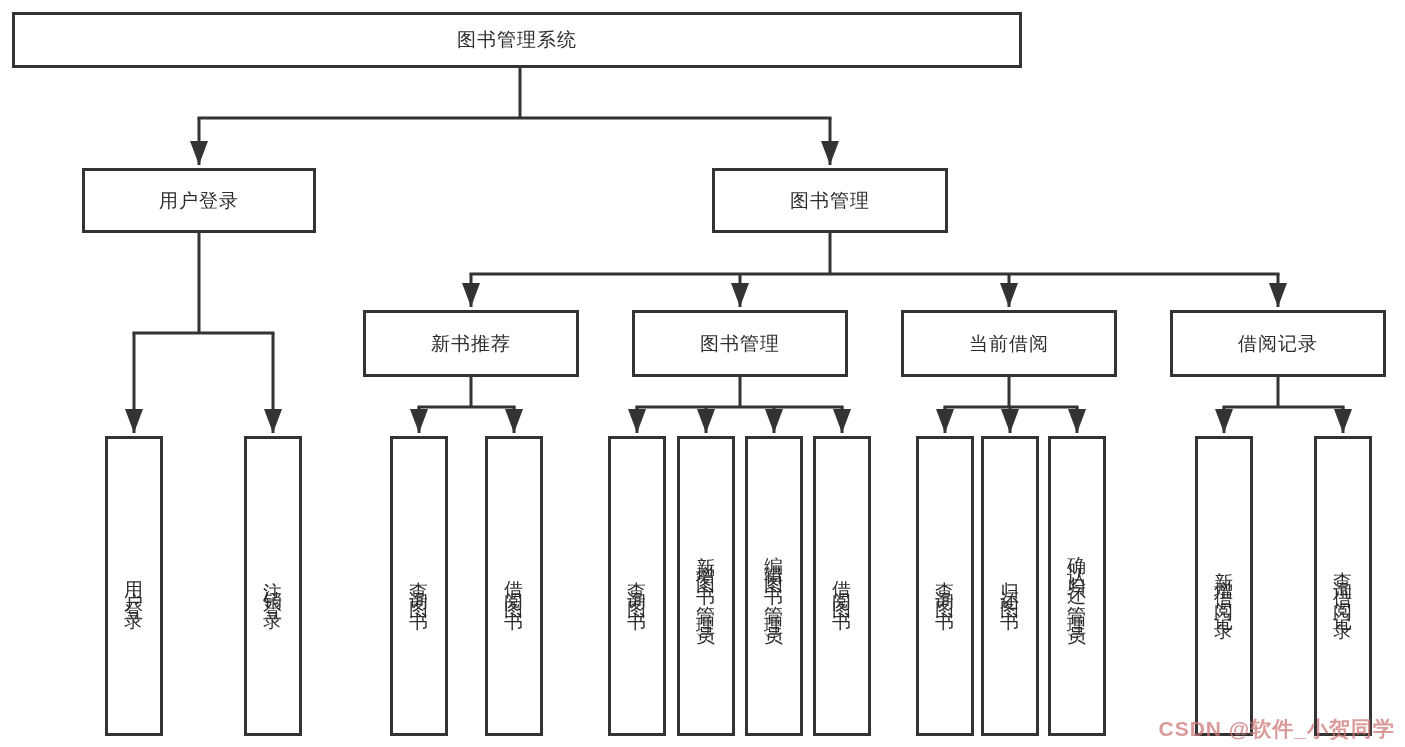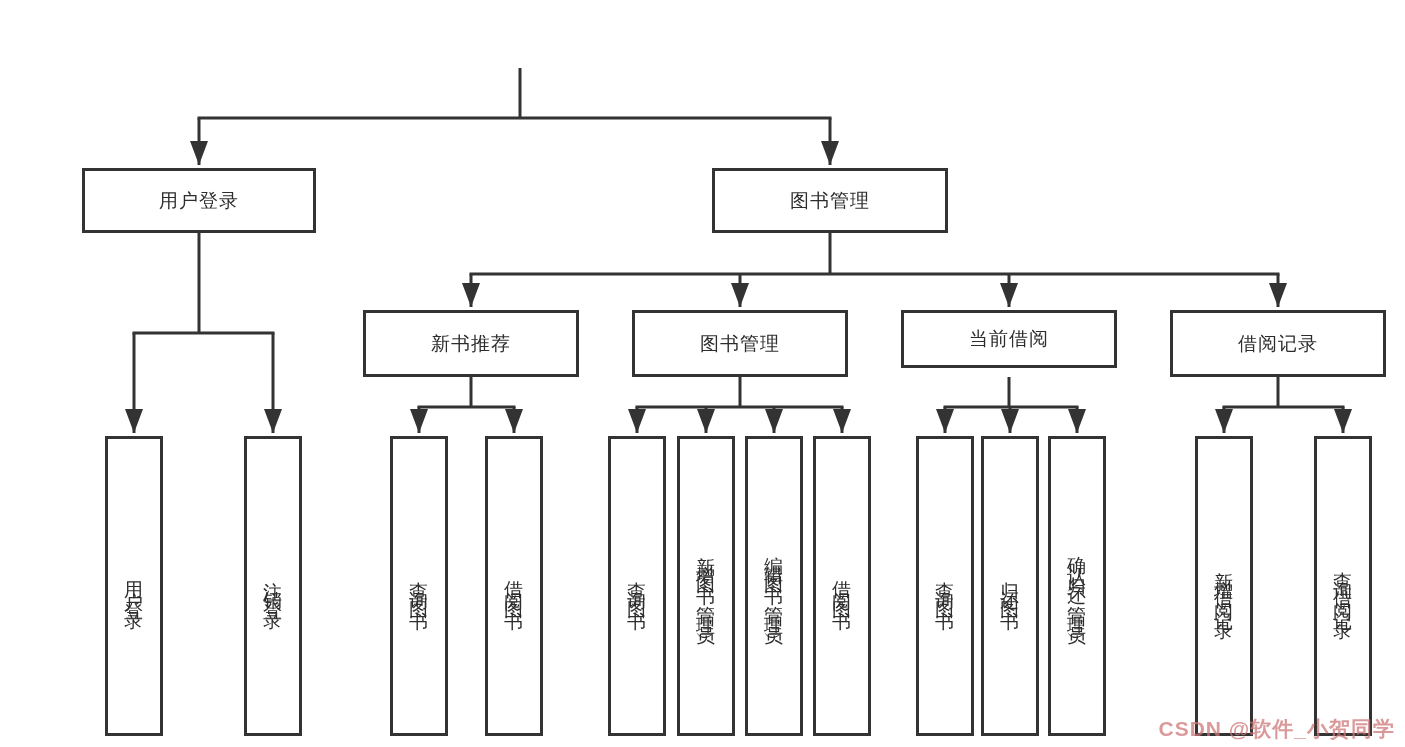--- a/index.html
+++ b/index.html
@@ -46,21 +46,21 @@
     letter-spacing: 10px;
   }
   
   .n-root   { left: 12px;  top: 12px;  width: 1010px; height: 56px; }
   
   .n-user   { left: 82px;  top: 168px; width: 234px;  height: 65px; }
   .n-mgmt   { left: 712px; top: 168px; width: 236px;  height: 65px; }
   
   .n-g0 { left: 363px;  top: 310px; width: 216px; height: 67px; }
   .n-g1 { left: 632px;  top: 310px; width: 216px; height: 67px; }
-  .n-g2 { left: 901px;  top: 310px; width: 216px; height: 58px; }
+  .n-g2 { left: 901px;  top: 310px; width: 216px; height: 67px; }
   .n-g3 { left: 1170px; top: 310px; width: 216px; height: 67px; }
   
   .l-b0-0 { left: 105px;  }
   .l-b0-1 { left: 244px;  }
   .l-g0-0 { left: 390px;  }
   .l-g0-1 { left: 485px;  }
   .l-g1-0 { left: 608px;  }
   .l-g1-1 { left: 677px;  }
   .l-g1-2 { left: 745px;  }
   .l-g1-3 { left: 813px;  }
@@ -129,20 +129,23 @@
       <line x1="1010" y1="407" x2="1010" y2="433" marker-end="url(#ah)"></line>
       <line x1="1077" y1="407" x2="1077" y2="433" marker-end="url(#ah)"></line>
 
       <line x1="1278" y1="377" x2="1278" y2="407"></line>
       <line x1="1222.5" y1="407" x2="1344.5" y2="407"></line>
       <line x1="1224" y1="407" x2="1224" y2="433" marker-end="url(#ah)"></line>
       <line x1="1343" y1="407" x2="1343" y2="433" marker-end="url(#ah)"></line>
     </g>
   </svg>
 
+  <div class="node n-root">
+    <span class="hlabel">图书管理系统</span>
+  </div>
 
   <div class="node n-user">
     <span class="hlabel">用户登录</span>
   </div>
   <div class="node n-g0">
     <span class="hlabel">新书推荐</span>
   </div>
 
   <div class="node n-mgmt">
     <span class="hlabel">图书管理</span>

